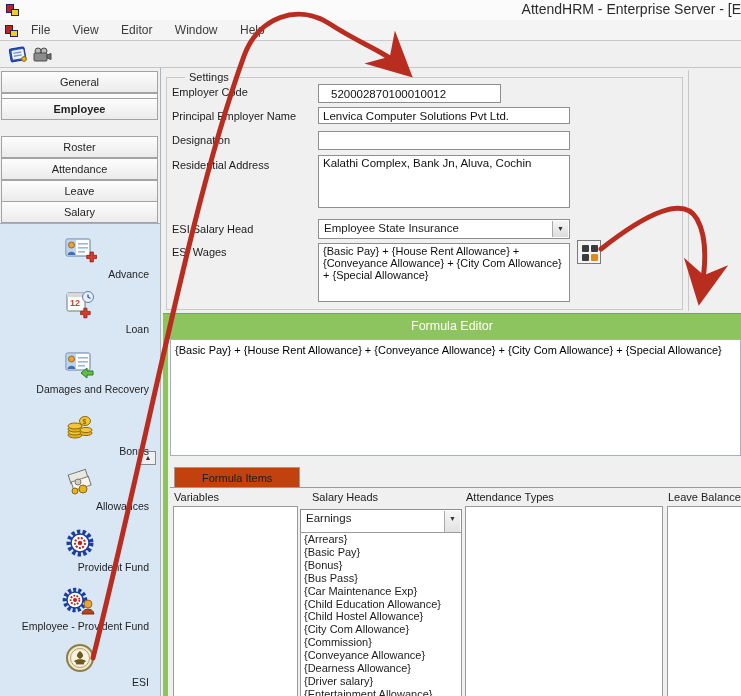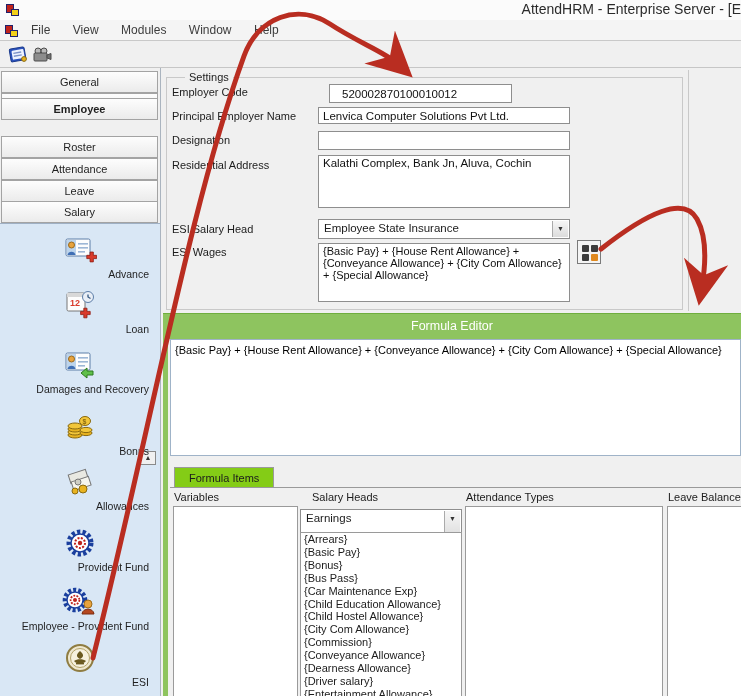--- a/index.html
+++ b/index.html
@@ -46,22 +46,22 @@
   .gridbtn .q1 { left:4px; top:4px; } .gridbtn .q2 { left:13px; top:4px; }
   .gridbtn .q3 { left:4px; top:13px; } .gridbtn .q4 { left:13px; top:13px; background:#e0891f; }
   .vline-right { position:absolute; left:688px; top:70px; width:1px; height:241px; background:#c9c9c9; }
 
   
   .feditor { position:absolute; left:163px; top:313px; width:578px; height:383px; background:#8ec45f; border-top:1px solid #6fae3e; }
   .fe-title { height:25px; line-height:25px; text-align:center; color:#fff; font-size:12.5px; }
   .fe-body { position:absolute; left:5px; top:25px; right:0; bottom:0; background:#f0f0f0; }
   .fe-formula { position:absolute; left:2px; top:0; right:0; height:117px; border:1px solid #9fb3c8; background:#fff;
                 font-size:11px; padding:4px 4px; font-family:"Liberation Sans", sans-serif; resize:none; outline:none; }
-  .fe-tab { position:absolute; left:6px; top:128px; height:21px; line-height:20px; padding:0 14px; font-size:11px;
-            background:#84cc16; border:1px solid #9a9a9a; border-bottom:none; cursor:pointer; }
+  .fe-tab { position:absolute; left:6px; top:128px; height:21px; line-height:20px; padding:0 27px; font-size:11px;
+            background:#c2410c; border:1px solid #9a9a9a; border-bottom:none; cursor:pointer; }
   .fe-tabline { position:absolute; left:2px; top:148px; right:0; height:1px; background:#9a9a9a; }
   .col-label { position:absolute; top:152px; font-size:11px; }
   .lbox { position:absolute; top:167px; bottom:-2px; background:#fff; border:1px solid #9a9a9a; overflow:hidden; }
   .list-item { font-size:11px; line-height:12.9px; padding-left:3px; white-space:nowrap; cursor:pointer; }
   .heads-combo { position:absolute; left:132px; top:170px; width:162px; height:31px; }
   .heads-list { left:132px; width:162px; top:193px; }
 
   
   .annot { position:absolute; left:0; top:0; pointer-events:none; z-index:60; }
 </style>
@@ -79,21 +79,21 @@
   </div>
 
   <div class="menubar">
     <div class="applogo" style="left:5px; top:3px;">
         <i class="r"></i>
         <i class="y"></i>
       </div>
     <div class="menubar-inner">
       <span class="menu-item">File</span>
       <span class="menu-item">View</span>
-      <span class="menu-item">Modules</span>
+      <span class="menu-item">Editor</span>
       <span class="menu-item">Window</span>
       <span class="menu-item">Help</span>
     </div>
   </div>
 
   <div class="toolbar">
     <div class="tool-btn" style="left:7px;">
       <svg width="22" height="22" viewBox="0 0 22 22">
         <rect x="3" y="4" width="15" height="13" rx="1.5" fill="#2a52be" stroke="#1b3a8c" transform="rotate(-10 10 10)"></rect>
         <rect x="5" y="6" width="12" height="9" rx="1" fill="#eef3ff" transform="rotate(-10 10 10)"></rect>
@@ -226,21 +226,21 @@
     </div>
   </div>
 
   <div class="vsplit"></div>
 
   <div class="settings-group">
     <span class="settings-legend">Settings</span>
   </div>
 
   <span class="flabel" style="top:86px;">Employer Code</span>
-  <input class="tbox" style="left: 329px; top: 84px; width: 183px; height: 19px; padding-left: 12px;" value="520002870100010012">
+  <input class="tbox" style="left: 318px; top: 84px; width: 183px; height: 19px; padding-left: 12px;" value="520002870100010012">
 
   <span class="flabel" style="top:110px;">Principal Employer Name</span>
   <input class="tbox" style="left: 318px; top: 107px; width: 252px; height: 17px;" value="Lenvica Computer Solutions Pvt Ltd.">
 
   <span class="flabel" style="top:134px;">Designation</span>
   <input class="tbox" style="left: 318px; top: 131px; width: 252px; height: 19px;" value="">
 
   <span class="flabel" style="top:159px;">Residential Address</span>
   <textarea class="tbox" style="left: 318px; top: 155px; width: 252px; height: 53px;">Kalathi Complex, Bank Jn, Aluva, Cochin</textarea>
 

